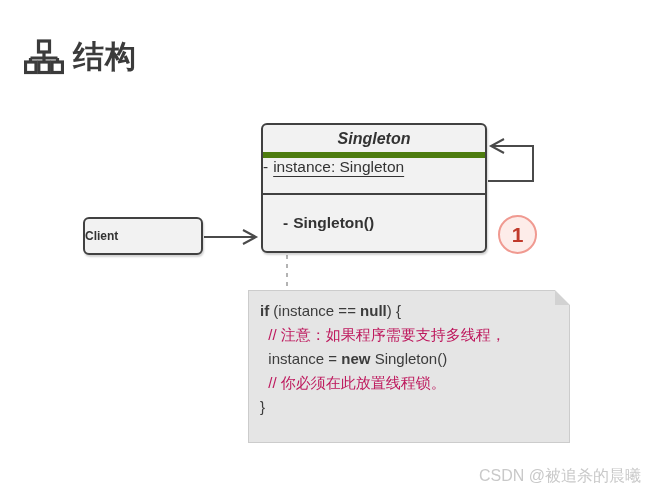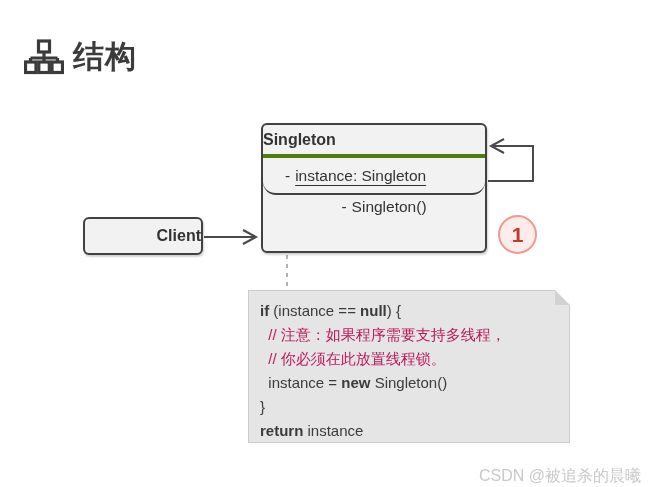--- a/index.html
+++ b/index.html
@@ -20,41 +20,40 @@
   .uml-class {
     position: absolute;
     background: #f2f2f2;
     border: 2px solid #414141;
     border-radius: 6px;
     box-shadow: 1px 2px 2px rgba(0,0,0,0.18);
     color: #333333;
   }
   .client-box {
     left: 83px; top: 217px; width: 120px; height: 38px;
-    display: flex; align-items: center; justify-content: flex-end;
-    font-weight: bold; font-size: 16px;
+    display: flex; align-items: center; justify-content: flex-start;
+    font-weight: bold; font-size: 12px;
   }
   .singleton-box {
     left: 261px; top: 123px; width: 226px; height: 130px;
     display: flex; flex-direction: column; overflow: hidden;
   }
   .class-header {
-    height: 33px; border-bottom: 4px solid #4d7c0f;
-    display: flex; align-items: center; justify-content: flex-start;
-    font-weight: bold; font-size: 16px;
+    height: 33px; border-bottom: 6px solid #4d7c0f;
+    display: flex; align-items: center; justify-content: center;
+    font-weight: bold; font-size: 16px; font-style: italic;
   }
   .class-fields {
     height: 37px; border-bottom: 2px solid #414141;
-    display: flex; align-items: center; padding-left: 22px;
+    display: flex; align-items: flex-start; padding-left: 0;
     font-size: 15.5px;
-    border-radius: 13px;
   }
   .class-methods {
-    flex: 1; display: flex; justify-content: center;
-    padding-left: 20px; font-size: 15.5px; line-height: 24px;
+    flex: 1; display: flex; flex-direction: column; justify-content: center;
+    padding-left: 20px; font-size: 15.5px; line-height: 24px; font-weight: bold;
   }
   .member .vis { margin-right: 5px; }
   .member .u { text-decoration: underline; text-underline-offset: 4px; }
 
   
   svg.overlay { position: absolute; left: 0; top: 0; pointer-events: none; }
 
   
   .badge {
     position: absolute; left: 498px; top: 215px;
@@ -138,22 +137,21 @@
   </div>
 
   <div class="badge">
     <span>1</span>
   </div>
 
   <div class="note">
     <div>
         <div class="code-line"><span class="b">if</span><span> (instance == </span><span class="b">null</span><span>) {</span></div>
         <div class="code-line comment">  // 注意：如果程序需要支持多线程，</div>
+        <div class="code-line"><span>  instance = </span><span class="b">new</span><span> Singleton()</span></div>
         <div class="code-line comment">  // 你必须在此放置线程锁。</div>
-        <div class="code-line"><span>  instance = </span><span class="b">new</span><span> Singleton()</span></div>
         <div class="code-line"><span>}</span></div>
-        <div class="code-line"><span class="b">return</span><span> instance</span></div>
       </div>
   </div>
 
   <div class="watermark">CSDN @被追杀的晨曦</div>
 
 </div>
 
 </body></html>

